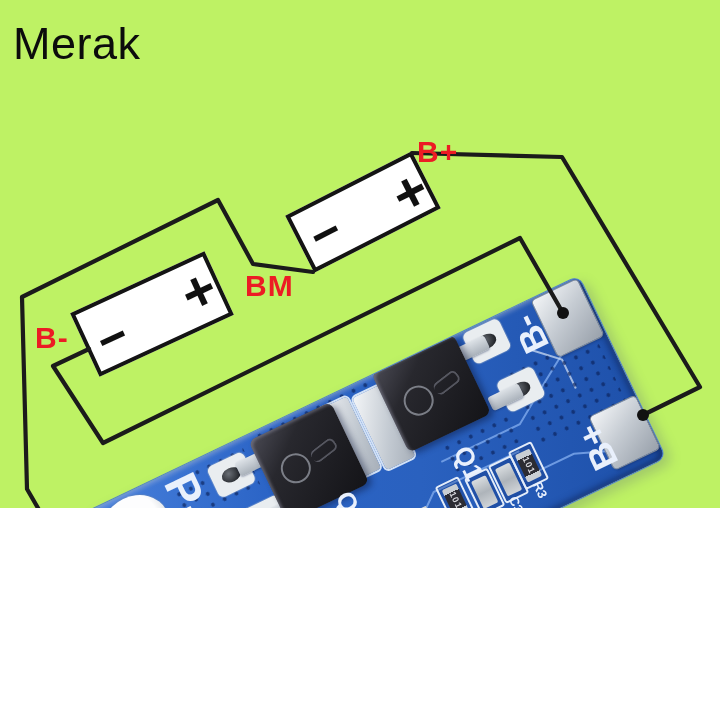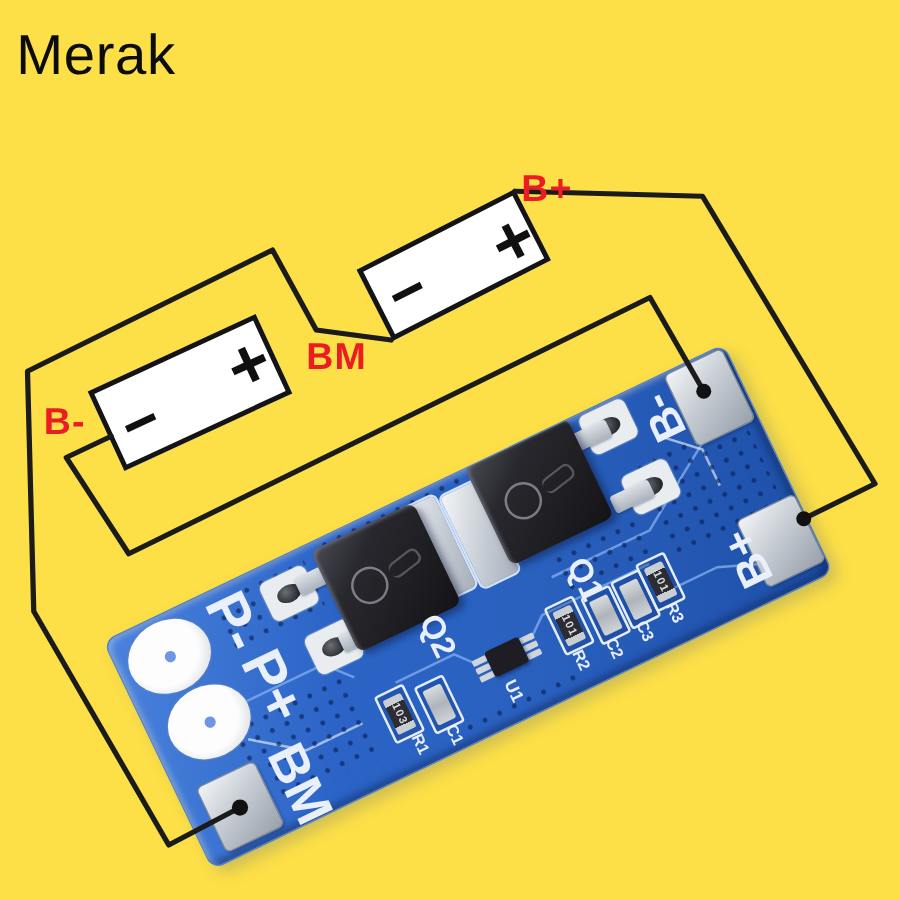--- a/index.html
+++ b/index.html
@@ -1,21 +1,21 @@
 <!DOCTYPE html>
 <html style="--pcb: #2b64c6; --pcb-dark: #1d4fa8; --pcb-light: #4a82dd; --pad: #c9cfd6; --red: #ec1c24; --wire: #1b1b1b; --silk: #e9f0fc;"><head>
 <meta charset="utf-8">
 <style>
   :root{
     --pcb:#2b64c6; --pcb-dark:#1d4fa8; --pcb-light:#4a82dd;
     --pad:#c9cfd6; --red:#ec1c24; --wire:#1b1b1b; --silk:#e9f0fc;
     --fet:#1b1b20; --trace:#7aa6ea;
   }
   html,body{margin:0;padding:0;background:#fff;}
-  .stage{position:relative;width:720px;height:720px;background:#fde047;overflow:hidden;
+  .stage{position:relative;width:720px;height:508px;background:#bef264;overflow:hidden;
          font-family:"Liberation Sans", sans-serif;}
   .watermark{position:absolute;left:13px;top:18px;font-size:45px;font-weight:400;
              color:#0c0c0c;letter-spacing:.5px;}
   
   .battery{position:absolute;box-sizing:border-box;background:#fff;border:4px solid #141414;}
   .battery .term{position:absolute;transform:translate(-50%,-50%);color:#101010;font-weight:700;line-height:1;}
   .b1{left:78px;top:279px;width:148px;height:70px;transform:rotate(-24.8deg);}
   .b2{left:292px;top:180px;width:142px;height:64px;transform:rotate(-27deg);}
   .term.plus{font-size:56px;}
   .term.minus{font-size:50px;}

